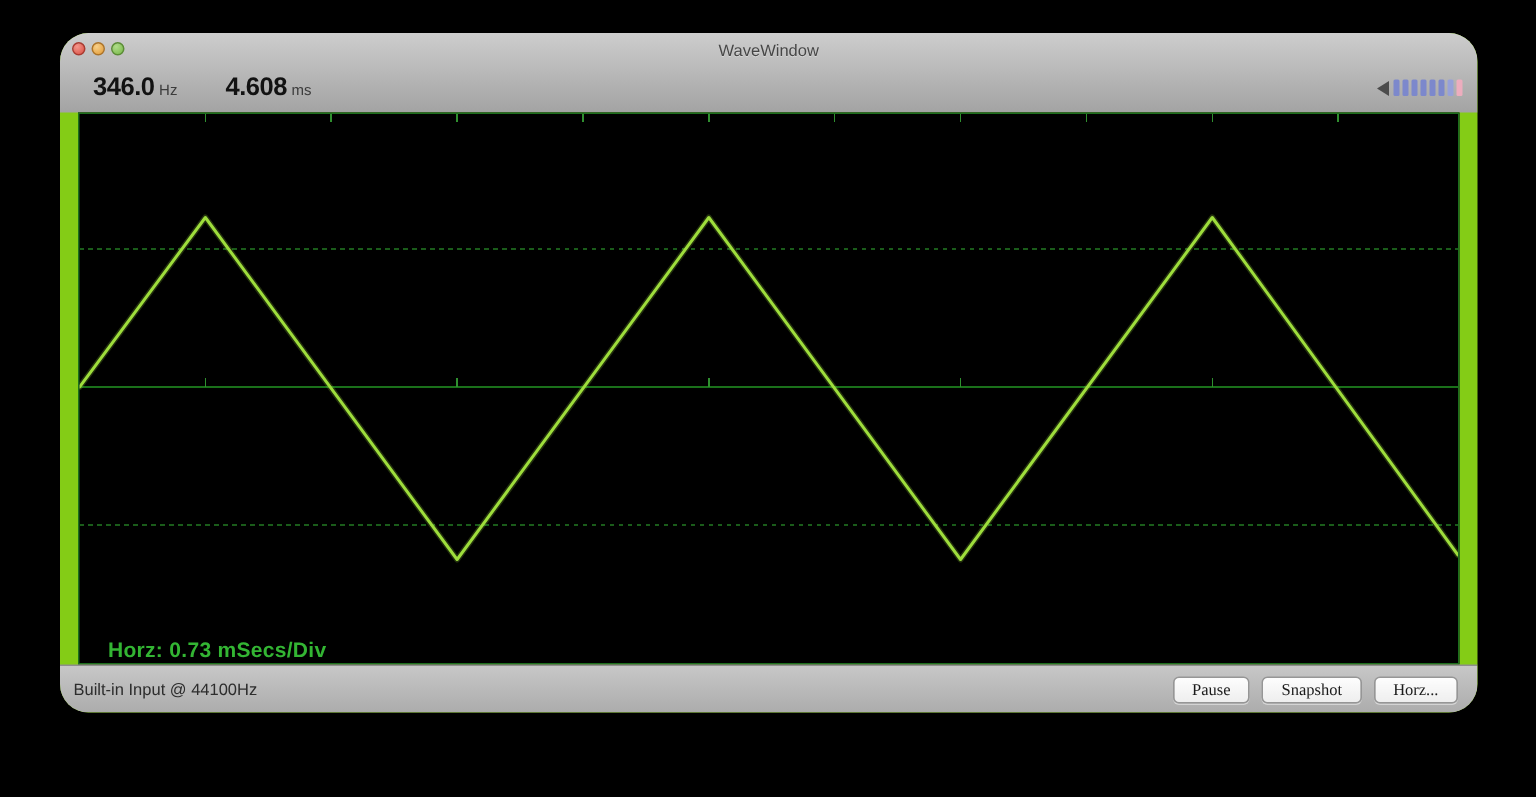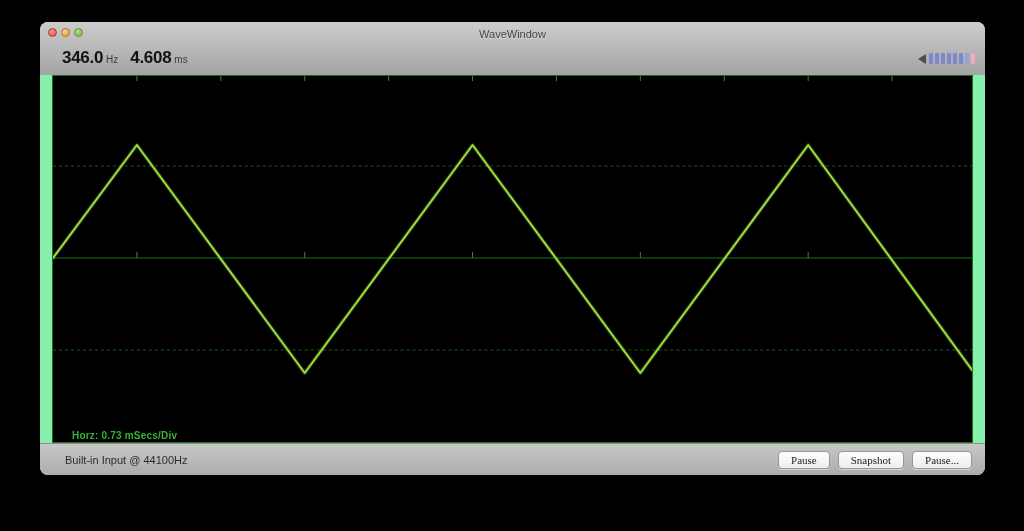--- a/index.html
+++ b/index.html
@@ -3,63 +3,63 @@
 <meta charset="utf-8">
 <style>
   html,body{margin:0;padding:0;}
   body{
     width:1024px;height:531px;background:#000;position:relative;overflow:hidden;
     font-family:"Liberation Sans", sans-serif;
     -webkit-font-smoothing:antialiased;
   }
   .window{
     position:absolute;left:40px;top:22px;width:945px;height:453px;
-    border-radius:8px;overflow:hidden;background:#86efac;
+    border-radius:19px;overflow:hidden;background:#84cc16;
     box-shadow:0 18px 45px 12px rgba(0,0,0,0.9);
   }
   .header{
     position:absolute;top:0;left:0;right:0;height:53px;
     background:linear-gradient(#cdcdcd,#a3a3a3);
   }
   .titlebar{position:relative;height:20px;}
   .traffic{position:absolute;top:6px;left:8px;display:flex;gap:4px;}
   .light{width:9px;height:9px;border-radius:50%;box-sizing:border-box;}
   .light-close{background:radial-gradient(circle at 35% 30%,#f4978c,#da4f43);border:1px solid #a83b31;}
   .light-min{background:radial-gradient(circle at 35% 30%,#f7d08a,#e39b35);border:1px solid #ac742a;}
   .light-zoom{background:radial-gradient(circle at 35% 30%,#b0dd8a,#77b748);border:1px solid #5b8c36;}
   .window-title{
     text-align:center;font-size:11px;color:#464646;padding-top:6px;
     text-shadow:0 1px 0 rgba(255,255,255,0.35);
   }
-  .readouts{position:absolute;left:22px;top:26px;display:flex;gap:12px;align-items:center;}
+  .readouts{position:absolute;left:22px;top:26px;display:flex;gap:32px;align-items:center;}
   .readout{display:flex;align-items:baseline;}
   .readout-value{font-size:17px;font-weight:bold;color:#121212;letter-spacing:-0.3px;}
   .readout-unit{font-size:10px;font-weight:normal;color:#3c3c3c;margin-left:3px;}
   .meter{position:absolute;right:10px;top:31px;display:flex;align-items:center;gap:3px;}
   .speaker-icon{
     width:0;height:0;border-top:5px solid transparent;border-bottom:5px solid transparent;
     border-right:8px solid #4c4c4c;
   }
   .meter-bars{display:flex;gap:2px;align-items:center;}
   .meter-bar{width:4px;height:11px;border-radius:1px;}
   .scope{
     position:absolute;left:12px;top:53px;width:921px;height:368px;
     box-sizing:border-box;background:#000;border:1px solid #1d6e1d;
   }
   .scope svg{display:block;width:100%;height:100%;}
   .horz-label{
-    position:absolute;left:3px;bottom:1px;font-size:10px;font-weight:bold;
+    position:absolute;left:3px;bottom:1px;font-size:14px;font-weight:bold;
     letter-spacing:0.2px;
     padding-left:16px;
   }
   .statusbar{
     position:absolute;left:0;right:0;bottom:0;height:32px;box-sizing:border-box;
     background:linear-gradient(#c7c7c7,#acacac);border-top:1px solid #8d8d8d;
   }
-  .status-text{position:absolute;left:25px;top:10px;font-size:11px;color:#2d2d2d;}
+  .status-text{position:absolute;left:9px;top:10px;font-size:11px;color:#2d2d2d;}
   .status-buttons{position:absolute;right:13px;top:7px;display:flex;gap:8px;}
   .btn{
     font-family:Liberation Serif, serif;font-size:11px;color:#1b1b1b;
     background:linear-gradient(#fdfdfd,#eeeeee);border:1px solid #969696;
     border-radius:4px;height:18px;line-height:14px;padding:1px 12px 2px 12px;
     box-shadow:0 1px 0 rgba(255,255,255,0.45);
   }
 </style>
 </head>
 <body>
@@ -126,17 +126,17 @@
         <polyline points="0,182 84,69 252,297 420,69 588,297 756,69 920,294" fill="none" stroke="#9edd3c" stroke-width="2" stroke-opacity="1" stroke-linejoin="round" stroke-linecap="round"></polyline>
       </svg>
     <div class="horz-label" style="color: rgb(51, 181, 51);">Horz: 0.73 mSecs/Div</div>
   </div>
 
   <div class="statusbar">
     <span class="status-text">Built-in Input @ 44100Hz</span>
     <div class="status-buttons">
       <button class="btn">Pause</button>
       <button class="btn">Snapshot</button>
-      <button class="btn">Pause...</button>
+      <button class="btn">Horz...</button>
     </div>
   </div>
 
 </div>
 
 </body></html>

